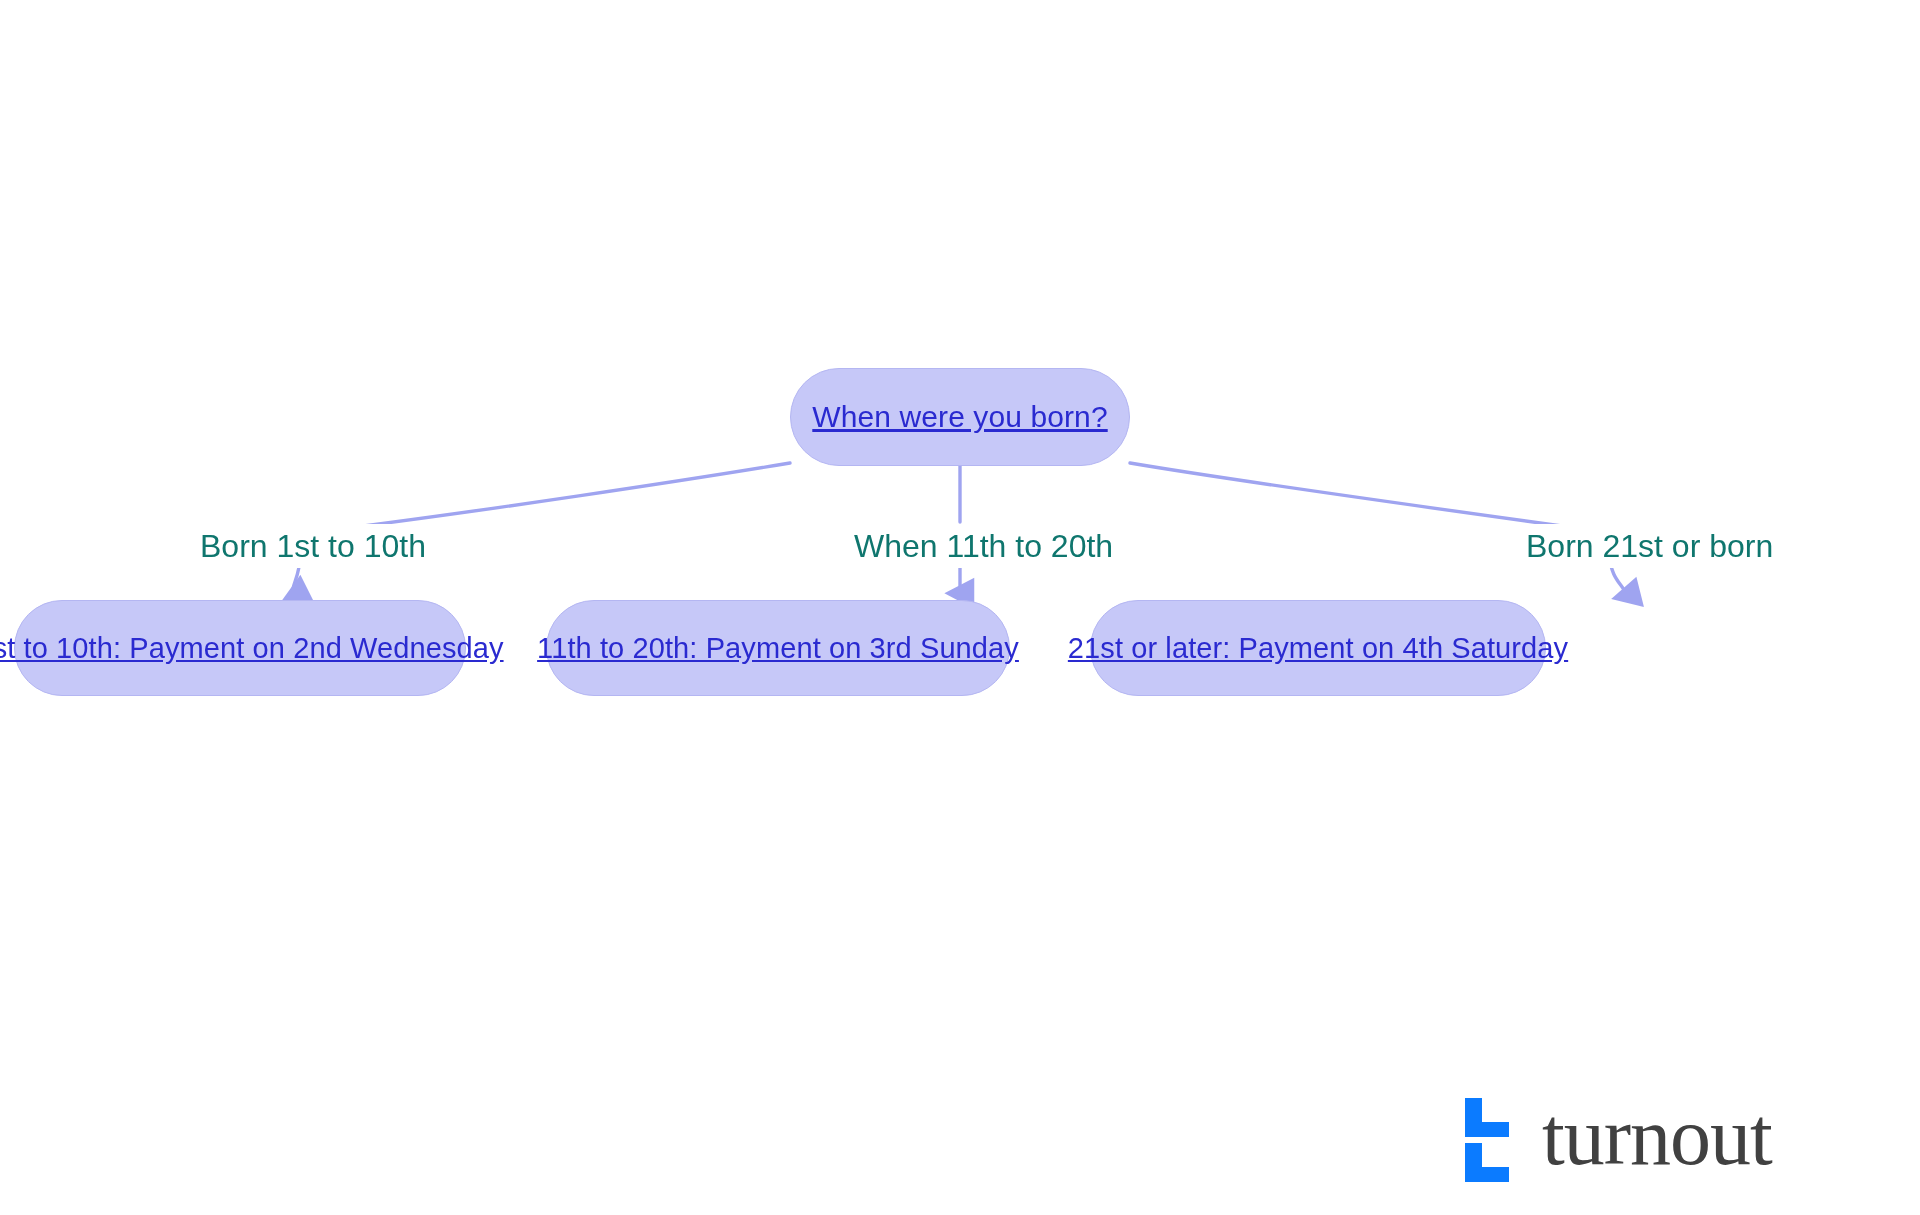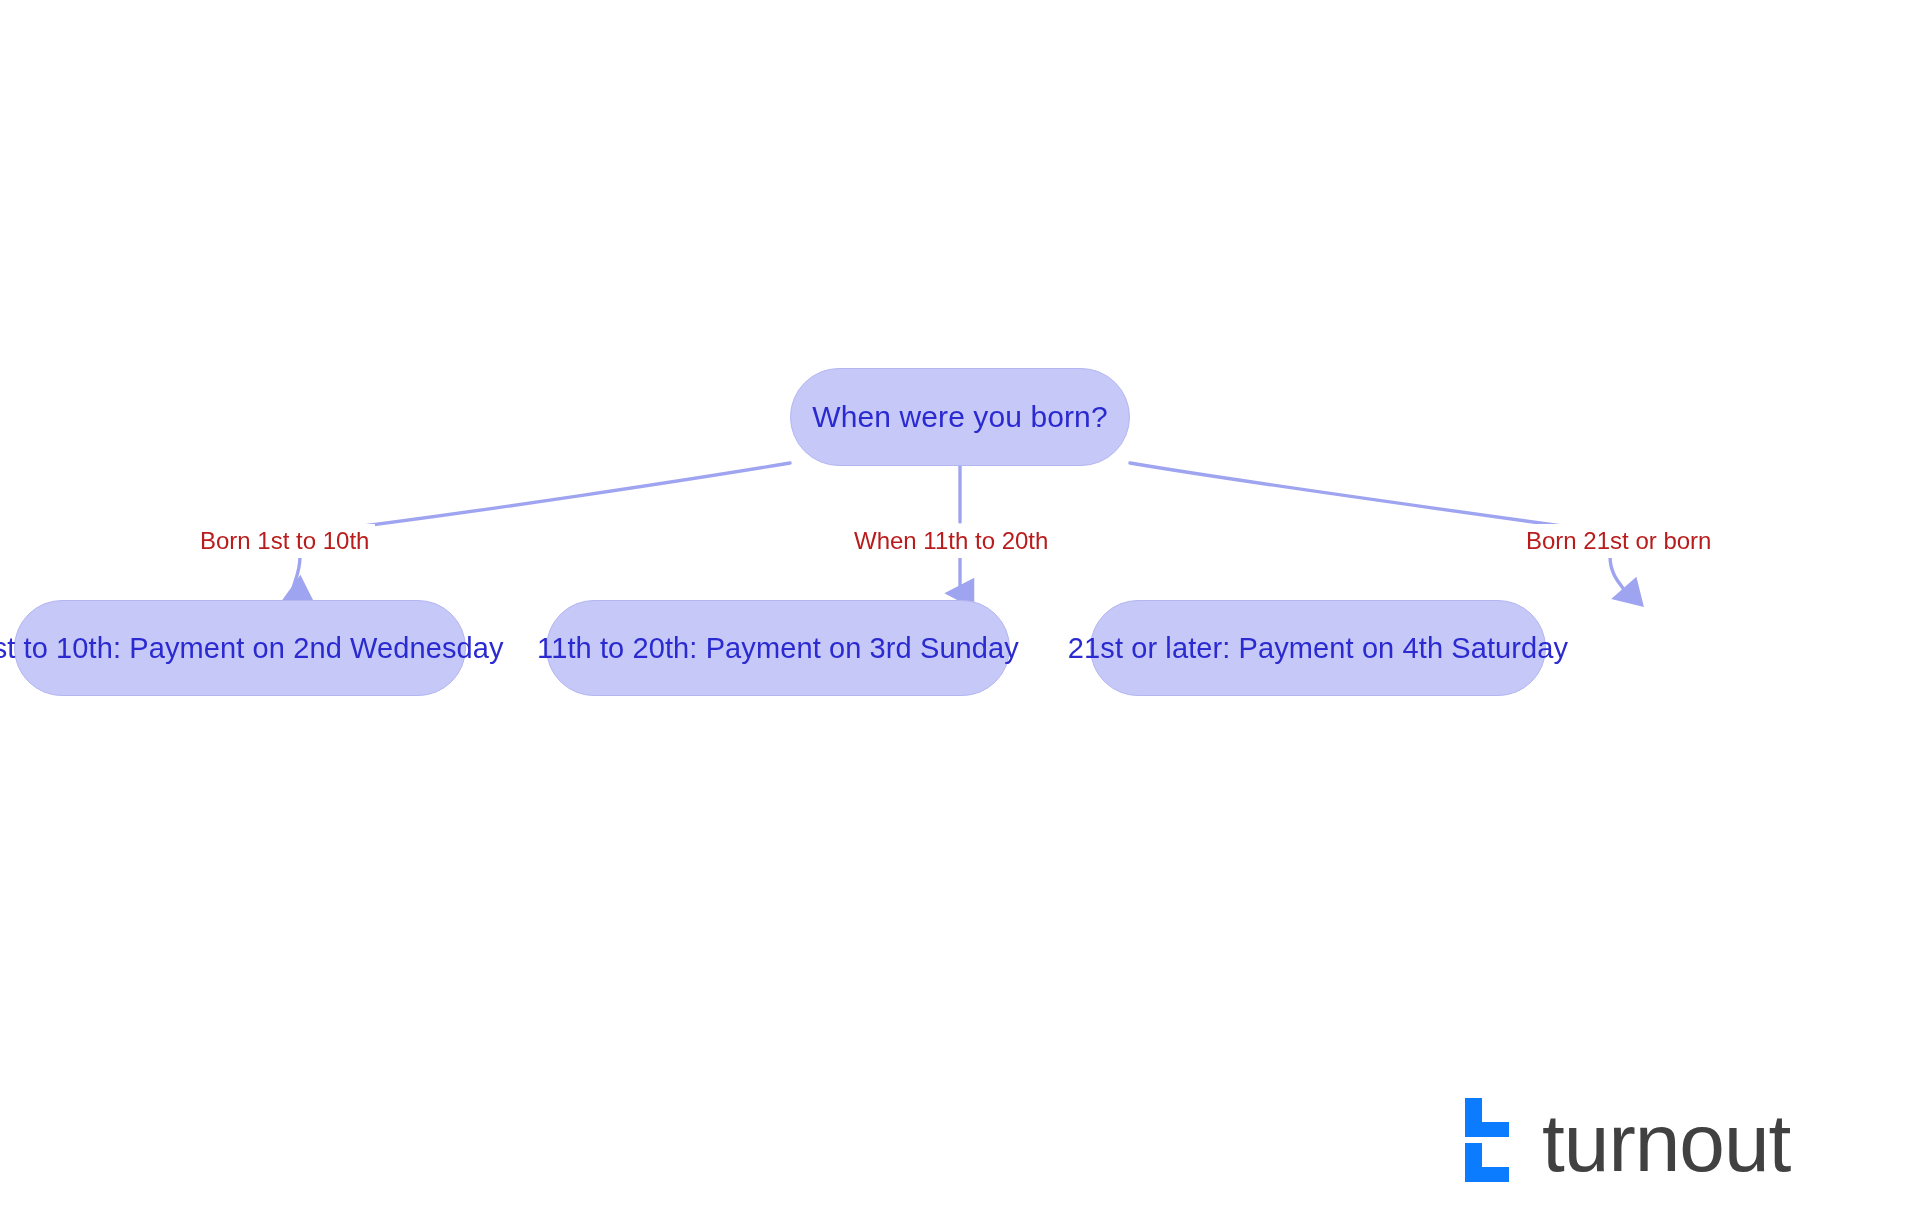--- a/index.html
+++ b/index.html
@@ -40,20 +40,21 @@
     display: flex;
     align-items: center;
     justify-content: center;
     background: #c6c8f8;
     border: 1.6px solid #b4b6f2;
     border-radius: 52px;
     color: #2a2ad0;
     text-align: center;
     line-height: 1.2;
     letter-spacing: 0.1px;
+    text-decoration: underline;
   }
 
   .node-root {
     left: 790px;
     top: 368px;
     width: 340px;
     height: 98px;
     border-radius: 49px;
     font-size: 30px;
   }
@@ -71,39 +72,40 @@
 
   .node-text {
     display: block;
     padding: 0 26px;
     white-space: nowrap;
   }
 
   
   .edge-label {
     position: absolute;
-    font-size: 24px;
-    color: #b91c1c;
+    font-size: 32px;
+    color: #0f766e;
     white-space: nowrap;
     background: #ffffff;
     padding: 2px 6px;
     line-height: 1.25;
   }
   .edge-label.lbl-left  { left: 194px;  top: 524px; }
   .edge-label.lbl-mid   { left: 848px;  top: 524px; }
   .edge-label.lbl-right { left: 1520px; top: 524px; }
 
   
   .brand-logo {
     position: absolute;
     left: 1462px;
     top: 1096px;
     display: flex;
-    align-items: flex-end;
+    align-items: flex-start;
     gap: 22px;
+    font-family: Liberation Serif, serif;
   }
   .brand-mark {
     width: 58px;
     height: 88px;
     display: block;
   }
   .brand-wordmark {
     font-size: 82px;
     color: #414141;
     letter-spacing: -1px;

